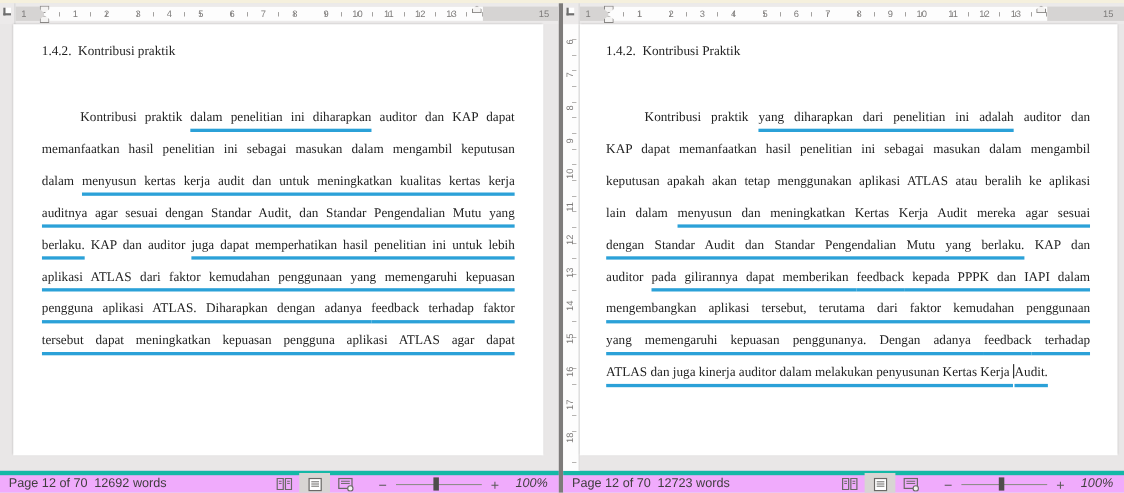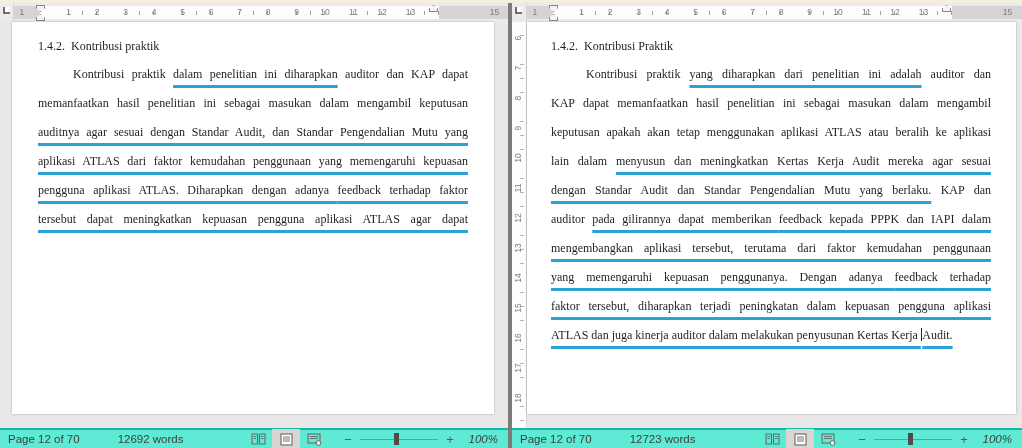--- a/index.html
+++ b/index.html
@@ -42,31 +42,31 @@
   .pane-left  .page { left:12px; width:482px; }
   .pane-right .page { left:0px;  width:489px; }
 
   .textcol { padding:10px 26px 0 26px; font-family:"Liberation Serif", serif; font-size:12px;
              color:#1f1f1f; }
   .pane-right .textcol { padding:10px 25px 0 24px; }
   .headline { height:28px; line-height:28px; font-weight:normal; white-space:nowrap; }
   .headline .hnum { display:inline-block; width:33px; }
   .tline { height:29px; line-height:29px; text-align:justify; text-align-last:justify; overflow:hidden; }
   .tline.nojust { text-align-last:auto; }
-  .tline.ind { padding-left:35px; }
+  .tline.ind { padding-left:35px;margin-top:32px; }
   .chg { text-decoration:underline; text-decoration-color:#2ba1d8; text-decoration-thickness:2.6px;
          text-underline-offset:7px; text-decoration-skip-ink:none; }
   .it { }
   .caret { display:inline-block; width:1.4px; height:13px; background:#1f1f1f; vertical-align:-2px; }
 
   
-  .statusbar { height:20px; flex:0 0 auto; background:#5eead4; border-top:2px solid #14b8a6;
+  .statusbar { height:20px; flex:0 0 auto; background:#f0abfc; border-top:4px solid #14b8a6;
                display:flex; align-items:center; font-size:11.5px; color:#3f3e3d; }
   .sb-page { margin-left:8px; white-space:nowrap; }
-  .sb-words { margin-left:38px; white-space:nowrap; }
+  .sb-words { margin-left:6px; white-space:nowrap; }
   .sb-spacer { flex:1 1 auto; }
   .viewbtn { width:28px; height:20px; display:flex; align-items:center; justify-content:center; }
   .viewbtn.active { background:#d8d5d3; }
   .viewbtn svg { display:block; }
   .zoom-out, .zoom-in { width:16px; text-align:center; color:#5a5957; font-size:13px; }
   .zoom-out { margin-left:12px; }
   .slider { position:relative; width:82px; height:20px; margin:0 2px; }
   .slider .track { position:absolute; left:2px; right:2px; top:9.5px; height:1px; background:#8f8d8b; }
   .slider .thumb { position:absolute; left:36px; top:4px; width:5px; height:12px; background:#4f4d4b; }
   .sb-zoom { width:40px; text-align:right; margin-right:10px; white-space:nowrap;font-style:italic; }
@@ -110,21 +110,23 @@
       <div class="body">
         <div class="doc-area">
           <div class="page">
             <div class="textcol">
               <div class="headline">
                 <span class="hnum">1.4.2.</span><span>Kontribusi praktik</span>
               </div>
               <div>
                   <div class="tline ind"><span>Kontribusi praktik </span><span class="chg">dalam penelitian ini diharapkan</span><span> auditor dan KAP dapat</span></div>
                   <div class="tline"><span>memanfaatkan hasil penelitian ini sebagai masukan dalam mengambil keputusan</span></div>
+                  <div class="tline"><span>dalam </span><span class="chg">menyusun kertas kerja audit dan untuk meningkatkan kualitas kertas kerja</span></div>
                   <div class="tline"><span class="chg">auditnya agar sesuai dengan Standar Audit, dan Standar Pengendalian Mutu yang</span></div>
+                  <div class="tline"><span class="chg">berlaku.</span><span> KAP dan auditor </span><span class="chg">juga dapat memperhatikan hasil penelitian ini untuk lebih</span></div>
                   <div class="tline"><span class="chg">aplikasi ATLAS dari faktor kemudahan penggunaan yang memengaruhi kepuasan</span></div>
                   <div class="tline"><span class="chg">pengguna aplikasi ATLAS. Diharapkan dengan adanya </span><span class="chg it">feedback</span><span class="chg"> terhadap faktor</span></div>
                   <div class="tline"><span class="chg">tersebut dapat meningkatkan kepuasan pengguna aplikasi ATLAS agar dapat</span></div>
                 </div>
             </div>
           </div>
         </div>
       </div>
       <div class="statusbar">
         <span class="sb-page">Page 12 of 70</span>
@@ -214,21 +216,20 @@
               </div>
               <div>
                   <div class="tline ind"><span>Kontribusi praktik </span><span class="chg">yang diharapkan dari penelitian ini adalah</span><span> auditor dan</span></div>
                   <div class="tline"><span>KAP dapat memanfaatkan hasil penelitian ini sebagai masukan dalam mengambil</span></div>
                   <div class="tline"><span>keputusan apakah akan tetap menggunakan aplikasi ATLAS atau beralih ke aplikasi</span></div>
                   <div class="tline"><span>lain dalam </span><span class="chg">menyusun dan meningkatkan Kertas Kerja Audit mereka agar sesuai</span></div>
                   <div class="tline"><span class="chg">dengan Standar Audit dan Standar Pengendalian Mutu yang berlaku.</span><span> KAP dan</span></div>
                   <div class="tline"><span>auditor </span><span class="chg">pada gilirannya dapat memberikan </span><span class="chg it">feedback</span><span class="chg"> kepada PPPK dan IAPI dalam</span></div>
                   <div class="tline"><span class="chg">mengembangkan aplikasi tersebut, terutama dari faktor kemudahan penggunaan</span></div>
                   <div class="tline"><span class="chg">yang memengaruhi kepuasan penggunanya. Dengan adanya </span><span class="chg it">feedback</span><span class="chg"> terhadap</span></div>
-                  <div class="tline"><span class="chg">faktor tersebut, diharapkan terjadi peningkatan dalam kepuasan pengguna aplikasi</span></div>
                   <div class="tline nojust"><span class="chg">ATLAS dan juga kinerja auditor dalam melakukan penyusunan Kertas Kerja </span><span class="caret"></span><span class="chg">Audit.</span></div>
                 </div>
             </div>
           </div>
         </div>
       </div>
       <div class="statusbar">
         <span class="sb-page">Page 12 of 70</span>
         <span class="sb-words">12723 words</span>
         <span class="sb-spacer"></span>

